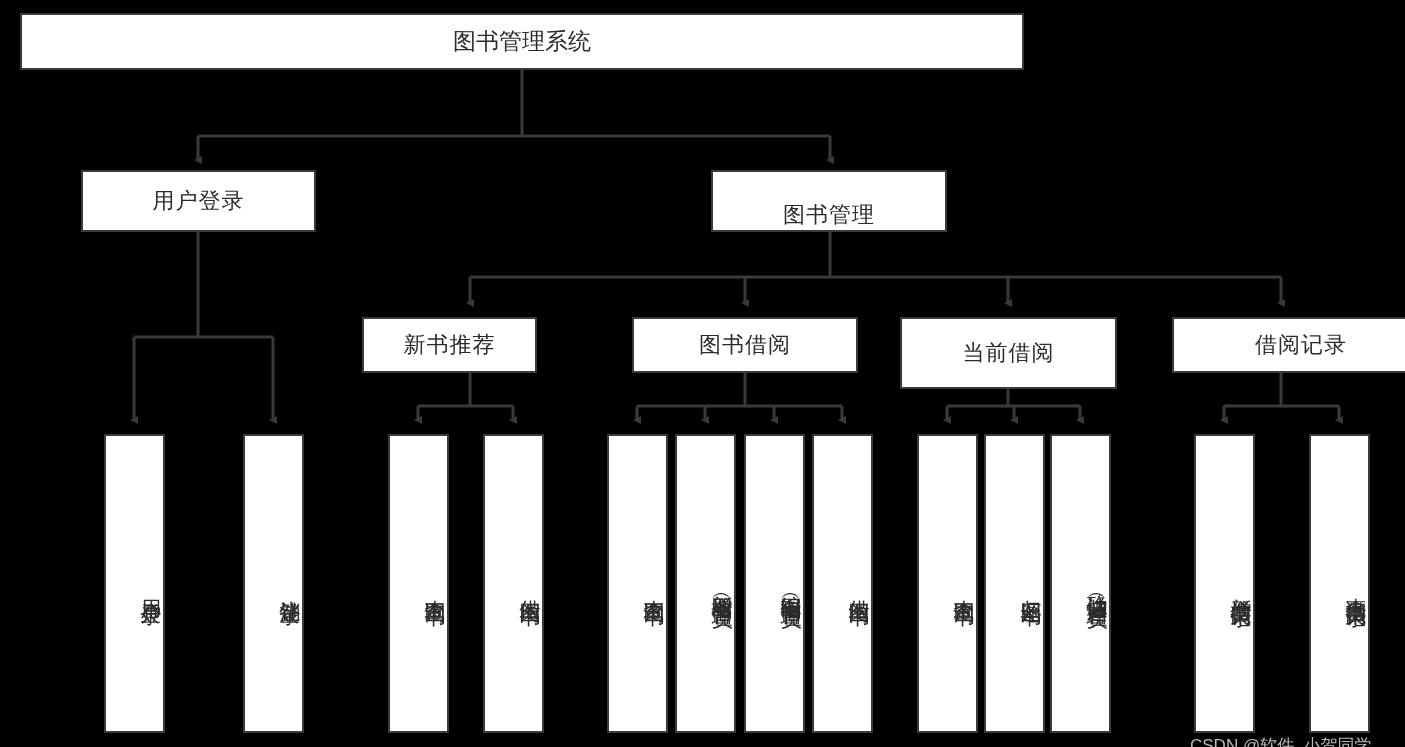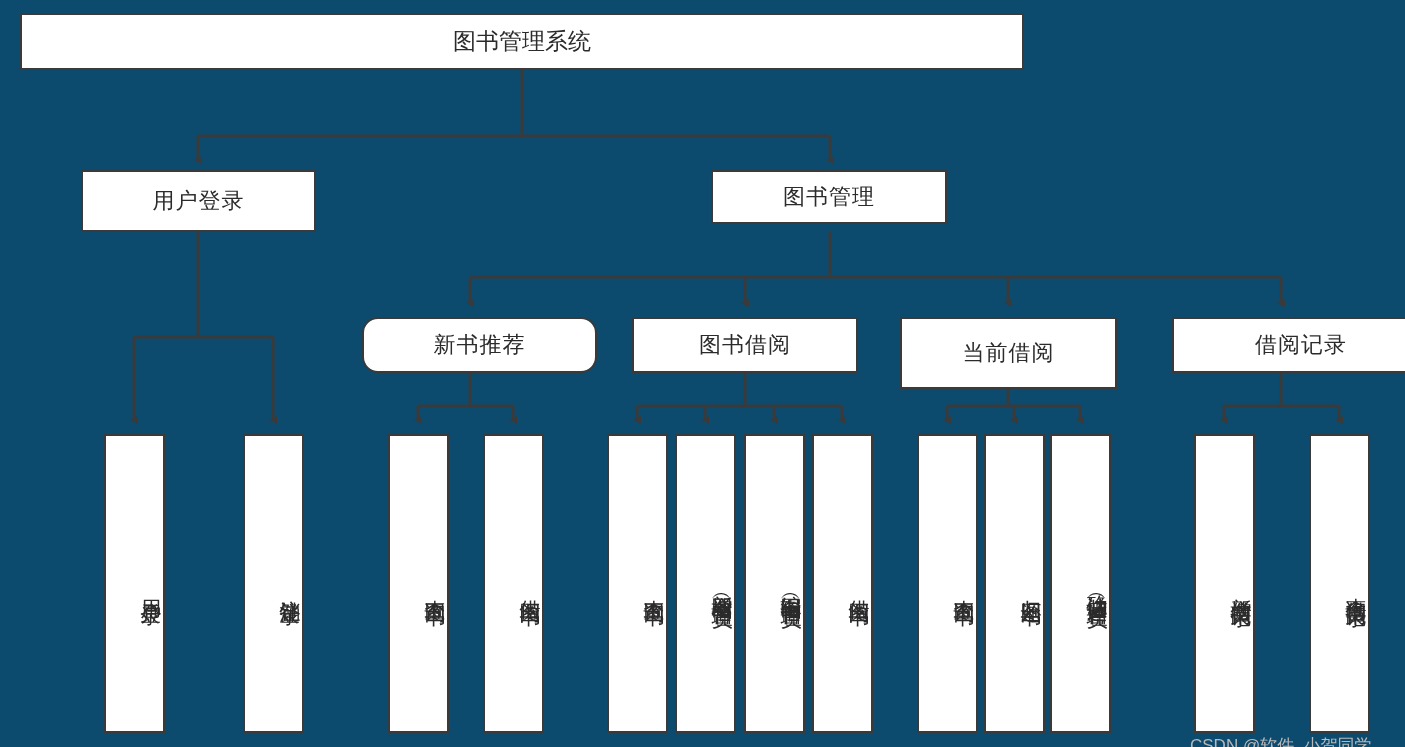--- a/index.html
+++ b/index.html
@@ -7,21 +7,21 @@
     padding: 0;
     background: #ffffff;
   }
   body {
     font-family: "Liberation Sans", "DejaVu Sans", sans-serif;
   }
   #stage {
     position: relative;
     width: 1405px;
     height: 747px;
-    background: #0c4a6e;
+    background: #000000;
     overflow: hidden;
   }
   #edges {
     position: absolute;
     left: 0;
     top: 0;
     width: 1405px;
     height: 747px;
     pointer-events: none;
   }
@@ -125,25 +125,25 @@
     </g>
   </svg>
 
   <div class="node root" style="left:20px; top:13px; width:1004px; height:57px;">
     <span class="label">图书管理系统</span>
   </div>
 
   <div class="node h" style="left:81px; top:170px; width:235px; height:62px;">
     <span class="label">用户登录</span>
   </div>
-  <div class="node h" style="left:711px; top:170px; width:236px; height:54px;">
+  <div class="node h" style="left:711px; top:170px; width:236px; height:62px;align-items:flex-end;">
     <span class="label">图书管理</span>
   </div>
 
-  <div class="node h" style="left:362px; top:317px; width:235px; height:56px;border-radius:16px;">
+  <div class="node h" style="left:362px; top:317px; width:175px; height:56px;">
     <span class="label">新书推荐</span>
   </div>
   <div class="node h" style="left:632px; top:317px; width:226px; height:56px;">
     <span class="label">图书借阅</span>
   </div>
   <div class="node h" style="left:900px; top:317px; width:217px; height:72px;">
     <span class="label">当前借阅</span>
   </div>
   <div class="node h" style="left:1172px; top:317px; width:258px; height:56px;">
     <span class="label">借阅记录</span>

